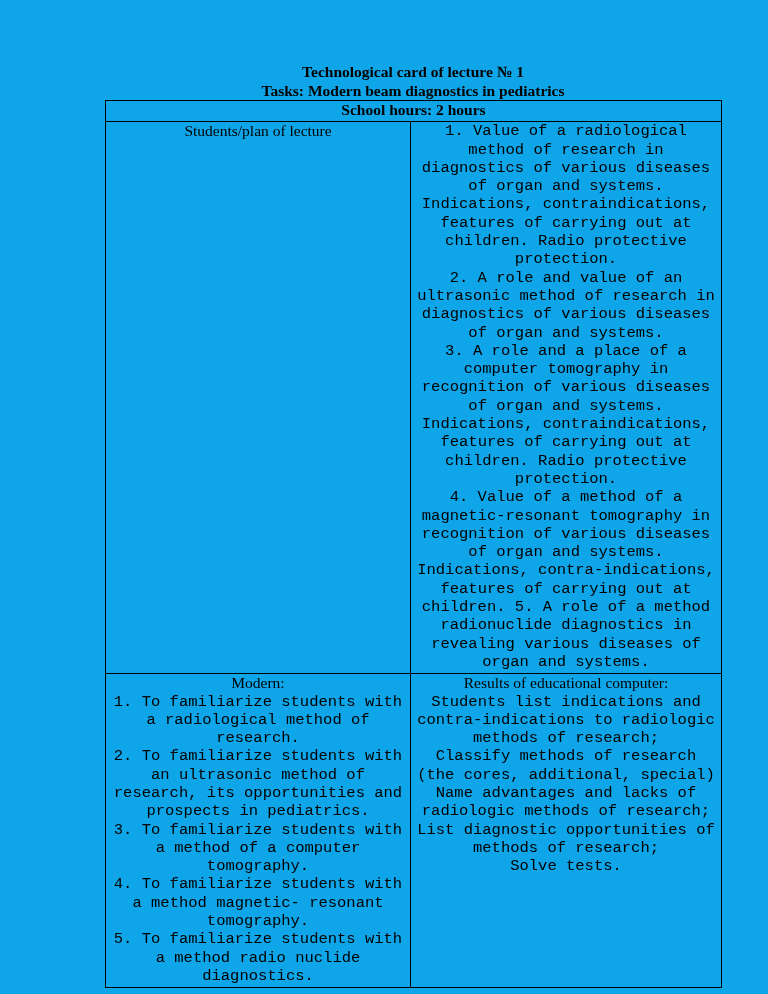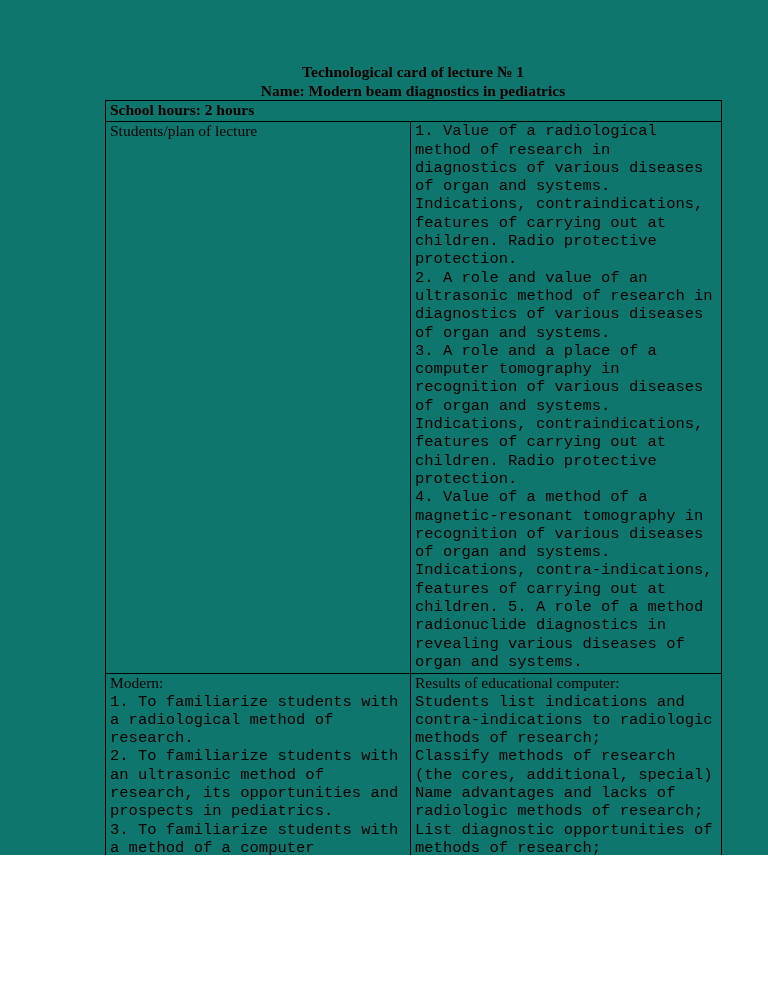--- a/index.html
+++ b/index.html
@@ -4,22 +4,22 @@
 <style>
   * { margin: 0; padding: 0; box-sizing: border-box; }
   html, body { background: #ffffff; }
   body {
     font-family: "Liberation Serif", "DejaVu Serif", serif;
     color: #000000;
     width: 768px;
   }
   .page {
     width: 768px;
-    height: 855px;
-    background: #0f766e;
+    height: 994px;
+    background: #0ea5e9;
     padding-top: 63px;
     overflow: hidden;
   }
   .doc-header {
     width: 616px;
     margin-left: 105px;
     text-align: center;
     font-weight: bold;
     font-size: 15.5px;
     line-height: 18.5px;
@@ -29,35 +29,35 @@
     width: 616px;
     border-collapse: collapse;
     table-layout: fixed;
     font-size: 15.5px;
     line-height: 18.3px;
   }
   table.doc-table td {
     border: 1px solid #000000;
     vertical-align: top;
     padding: 0 4px 2px 4px;
-    text-align: left;
+    text-align: center;
   }
   .col-left  { width: 305px; }
   .col-right { width: 311px; }
   .bold { font-weight: bold; }
   .prewrap { white-space: pre-line; font-family: Liberation Mono, monospace; }
 </style>
 </head>
 <body>
 
 <div class="page">
 
   <div class="doc-header">
     <div>Technological card of lecture № 1</div>
-    <div>Name: Modern beam diagnostics in pediatrics</div>
+    <div>Tasks: Modern beam diagnostics in pediatrics</div>
   </div>
 
   <table class="doc-table">
     <colgroup>
       <col class="col-left">
       <col class="col-right">
     </colgroup>
 
     <tbody>
         <tr>

